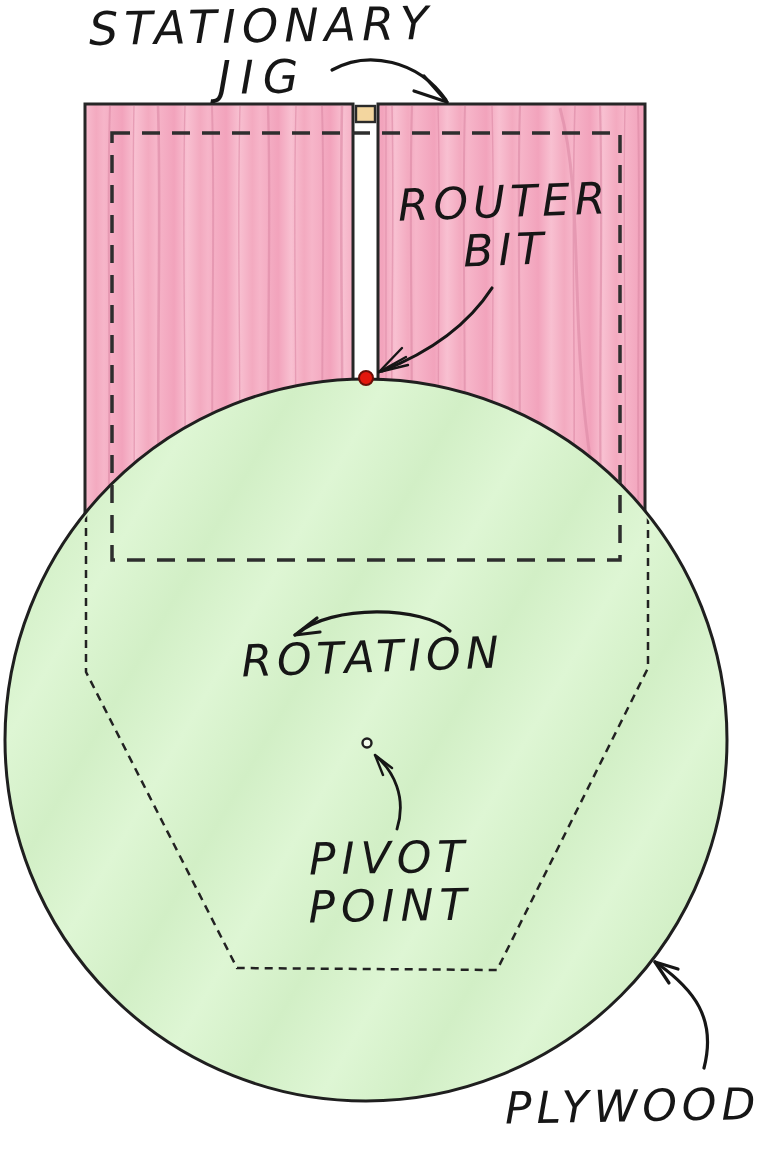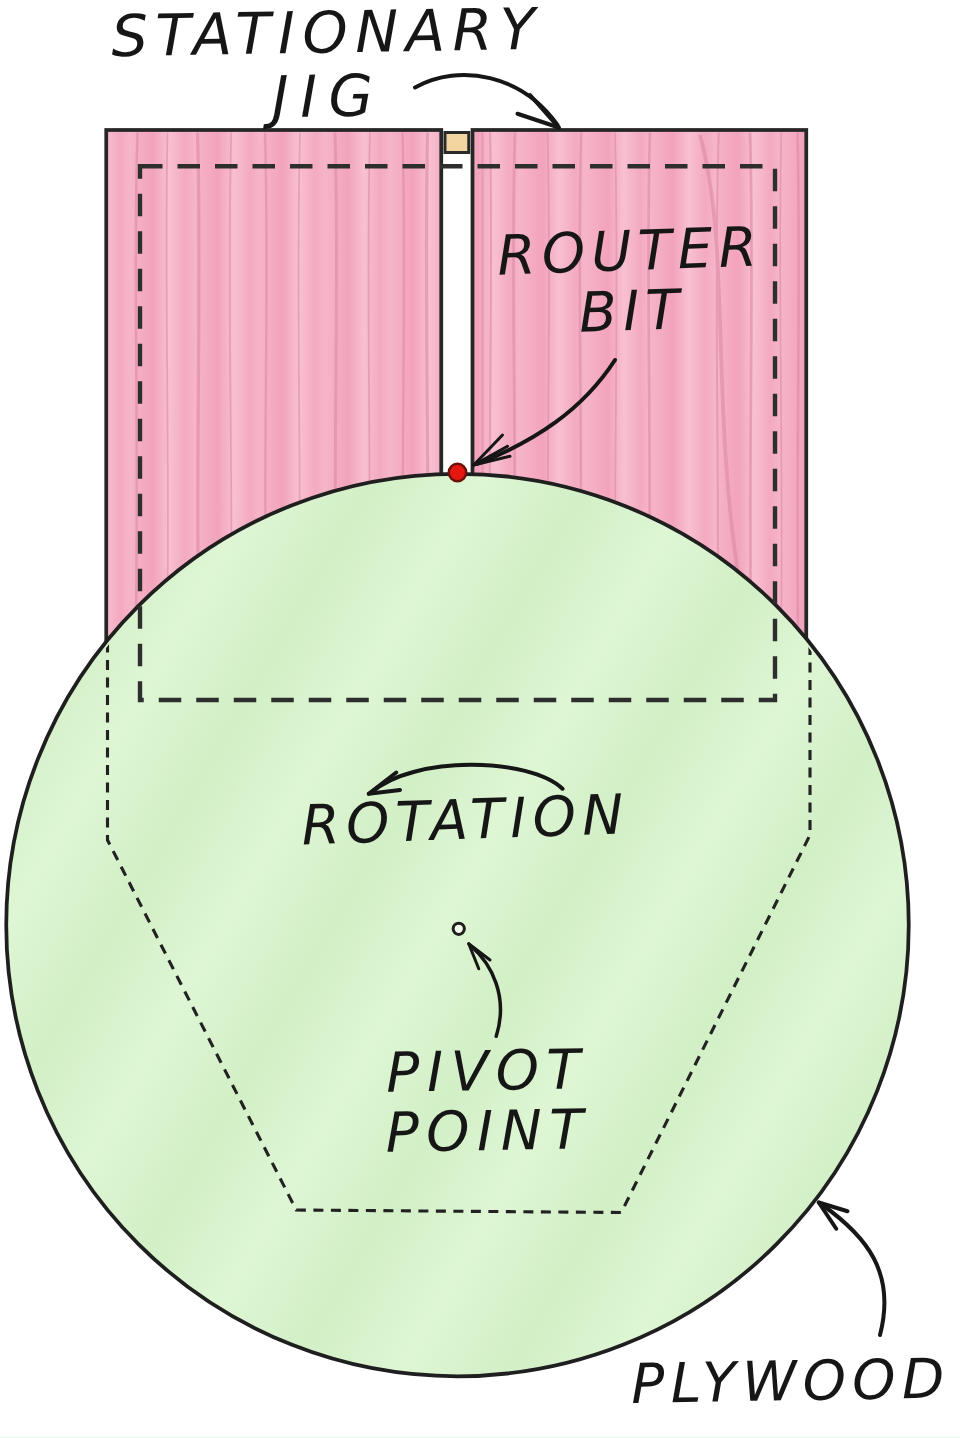--- a/index.html
+++ b/index.html
@@ -1,19 +1,19 @@
 <!DOCTYPE html>
 <html><head>
 <meta charset="utf-8">
 <style>
   html,body { margin:0; padding:0; background:#ffffff; }
   body { width:768px; height:1150px; overflow:hidden; }
   .canvas {
     position:relative; width:768px; height:1150px;
-    font-family:"DejaVu Sans", sans-serif; background:#86efac;
+    font-family:"DejaVu Sans", sans-serif; background:#15803d;
   }
   .canvas > svg { position:absolute; left:0; top:0; }
   .label {
     position:absolute; color:#161616; font-style:italic;
     text-align:center; line-height:1.1; white-space:nowrap;
   }
   .lbl-stationary { left:62px; top:1px; width:400px; font-size:46px; letter-spacing:6px; transform:rotate(-1deg); }
   .lbl-stationary .l2 { font-size:46px; letter-spacing:9px; }
   .lbl-router { left:383px; top:178px; width:244px; font-size:44px; letter-spacing:5px; transform:rotate(-2deg); }
   .lbl-rotation { left:210px; top:633px; width:325px; font-size:44px; letter-spacing:5px; transform:rotate(-2deg); }

